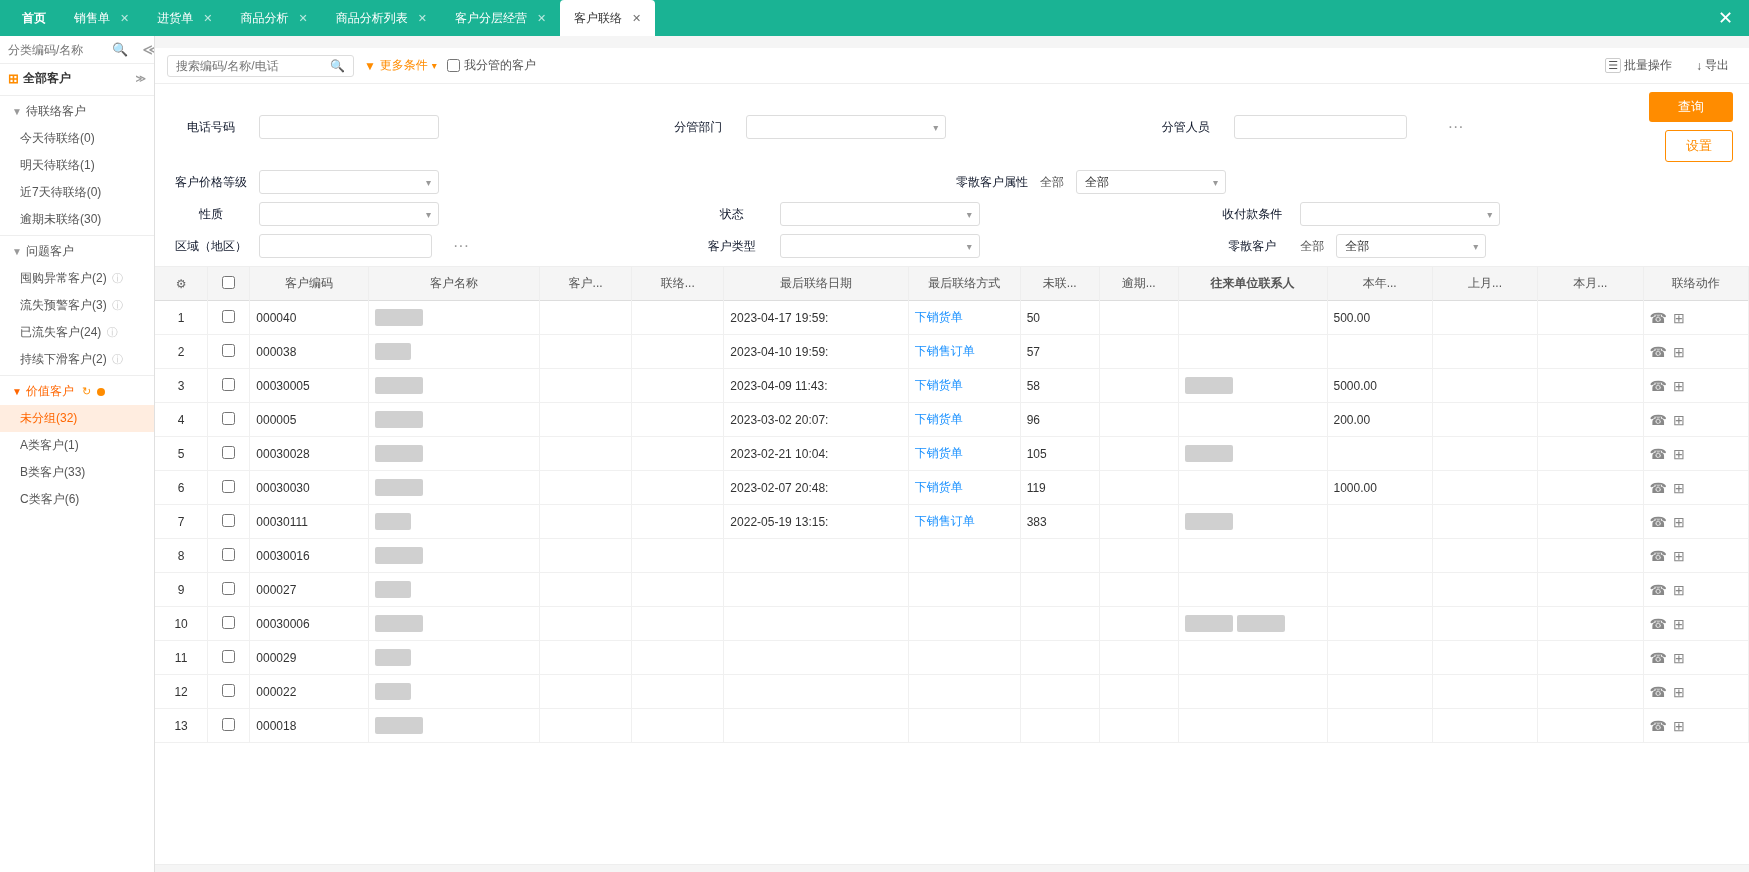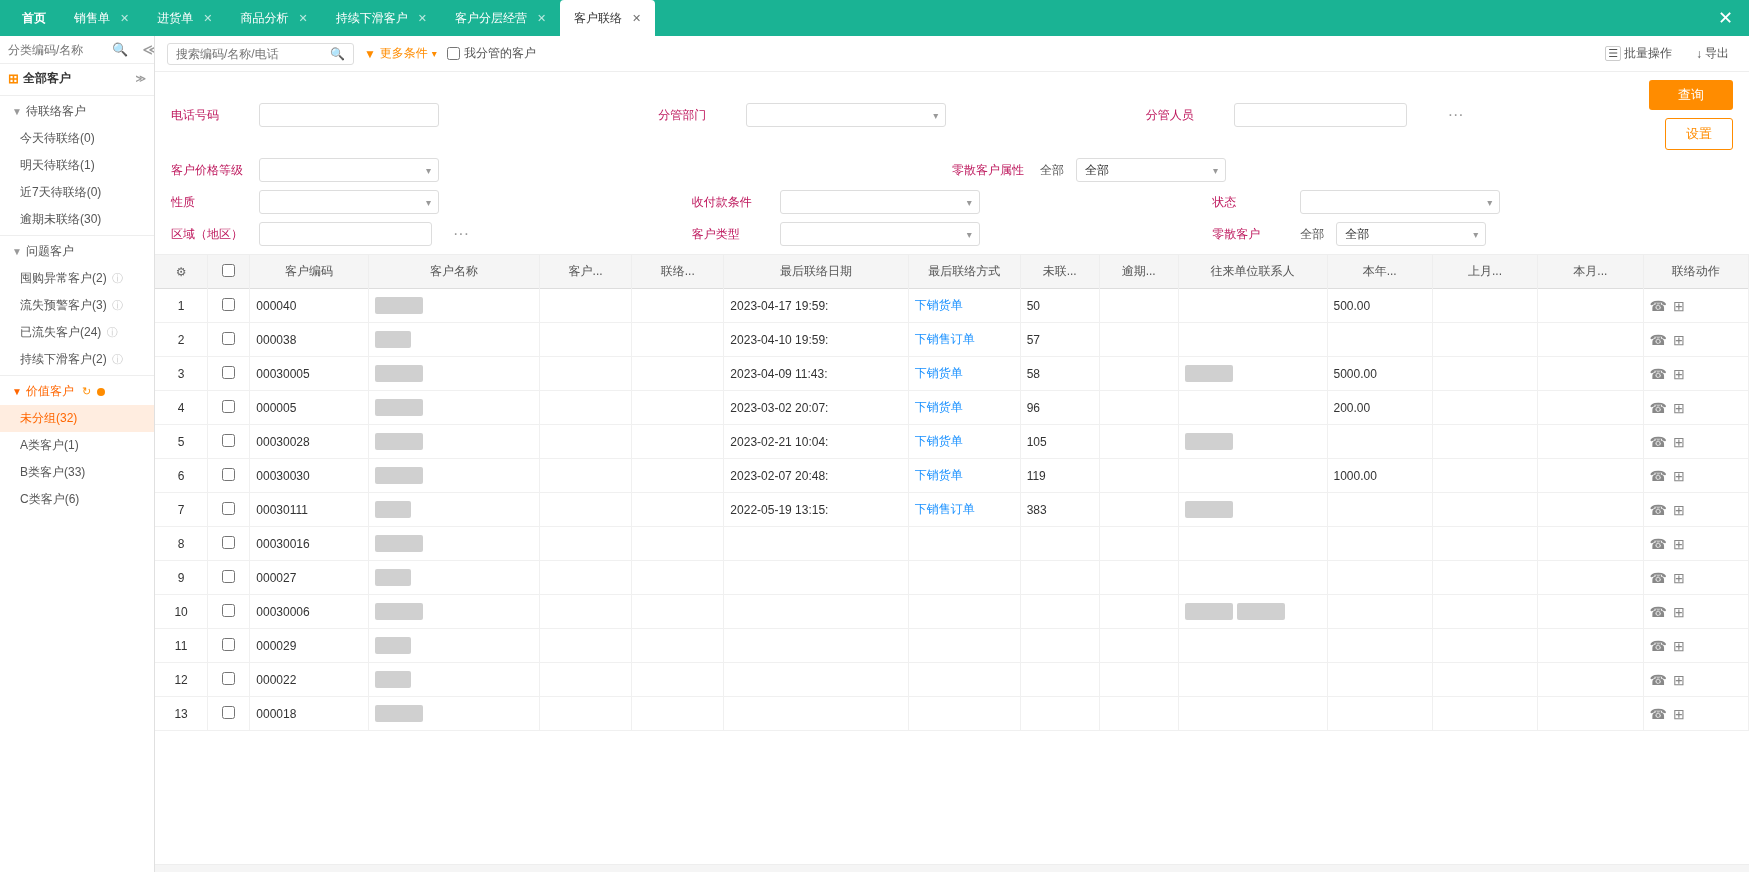--- a/index.html
+++ b/index.html
@@ -105,20 +105,21 @@
     }
 
     
     .filter-bar {
       display: flex;
       align-items: center;
       padding: 6px 12px;
       background: #fff;
       border-bottom: 1px solid #eee;
       gap: 10px;
+      margin-top: 12px;
     }
     .filter-search {
       display: flex;
       align-items: center;
       border: 1px solid #ddd;
       border-radius: 3px;
       padding: 3px 8px;
       gap: 4px;
       background: #fff;
     }
@@ -170,23 +171,23 @@
       margin-bottom: 8px;
       gap: 0;
     }
     .filter-field {
       display: flex;
       align-items: center;
       flex: 1;
       gap: 8px;
     }
     .filter-label {
-      color: #be185d;
+      color: #0f172a;
       width: 80px;
-      text-align: left;
+      text-align: center;
       flex-shrink: 0;
     }
     .filter-input {
       border: 1px solid #ddd;
       border-radius: 3px;
       padding: 4px 8px;
       flex: 1;
       outline: none;
       font-size: 12px;
       color: #333;
@@ -292,21 +293,21 @@
     .col-seq { width: 40px; text-align: center; }
     .col-check { width: 32px; text-align: center; }
     .col-code { width: 90px; }
     .col-name { width: 130px; }
     .col-type { width: 70px; }
     .col-contact { width: 70px; }
     .col-date { width: 140px; }
     .col-method { width: 80px; }
     .col-uncontact { width: 60px; }
     .col-overdue { width: 60px; }
-    .col-partner { width: 100px; }
+    .col-partner { width: 100px; font-weight: bold; }
     .col-year { width: 80px; }
     .col-lastmonth { width: 80px; }
     .col-thismonth { width: 80px; }
     .col-action { width: 80px; }
 
     .link-text { color: #1890ff; cursor: pointer; text-decoration: none; }
     
     .blurred-text {
       display: inline-block;
       background: #d0d0d0;
@@ -397,21 +398,21 @@
   </div>
   <div class="nav-tab">
     <span>进货单</span>
     <span class="close-x">✕</span>
   </div>
   <div class="nav-tab">
     <span>商品分析</span>
     <span class="close-x">✕</span>
   </div>
   <div class="nav-tab">
-    <span>持续下滑客户</span>
+    <span>商品分析列表</span>
     <span class="close-x">✕</span>
   </div>
   <div class="nav-tab">
     <span>客户分层经营</span>
     <span class="close-x">✕</span>
   </div>
   <div class="nav-tab active">
     <span>客户联络</span>
     <span class="close-x" style="color:#333;">✕</span>
   </div>
@@ -580,29 +581,29 @@
       <div class="filter-row">
         <div class="filter-field">
           <span class="filter-label">性质</span>
           <div class="select-wrapper" style="max-width:180px;">
             <select class="filter-select">
               <option></option>
             </select>
           </div>
         </div>
         <div class="filter-field">
-          <span class="filter-label">收付款条件</span>
+          <span class="filter-label">状态</span>
           <div class="select-wrapper" style="max-width:200px;">
             <select class="filter-select">
               <option></option>
             </select>
           </div>
         </div>
         <div class="filter-field">
-          <span class="filter-label">状态</span>
+          <span class="filter-label">收付款条件</span>
           <div class="select-wrapper" style="max-width:200px;">
             <select class="filter-select">
               <option></option>
             </select>
           </div>
         </div>
       </div>
 
       <div class="filter-row" style="margin-bottom:0;">
         <div class="filter-field">

